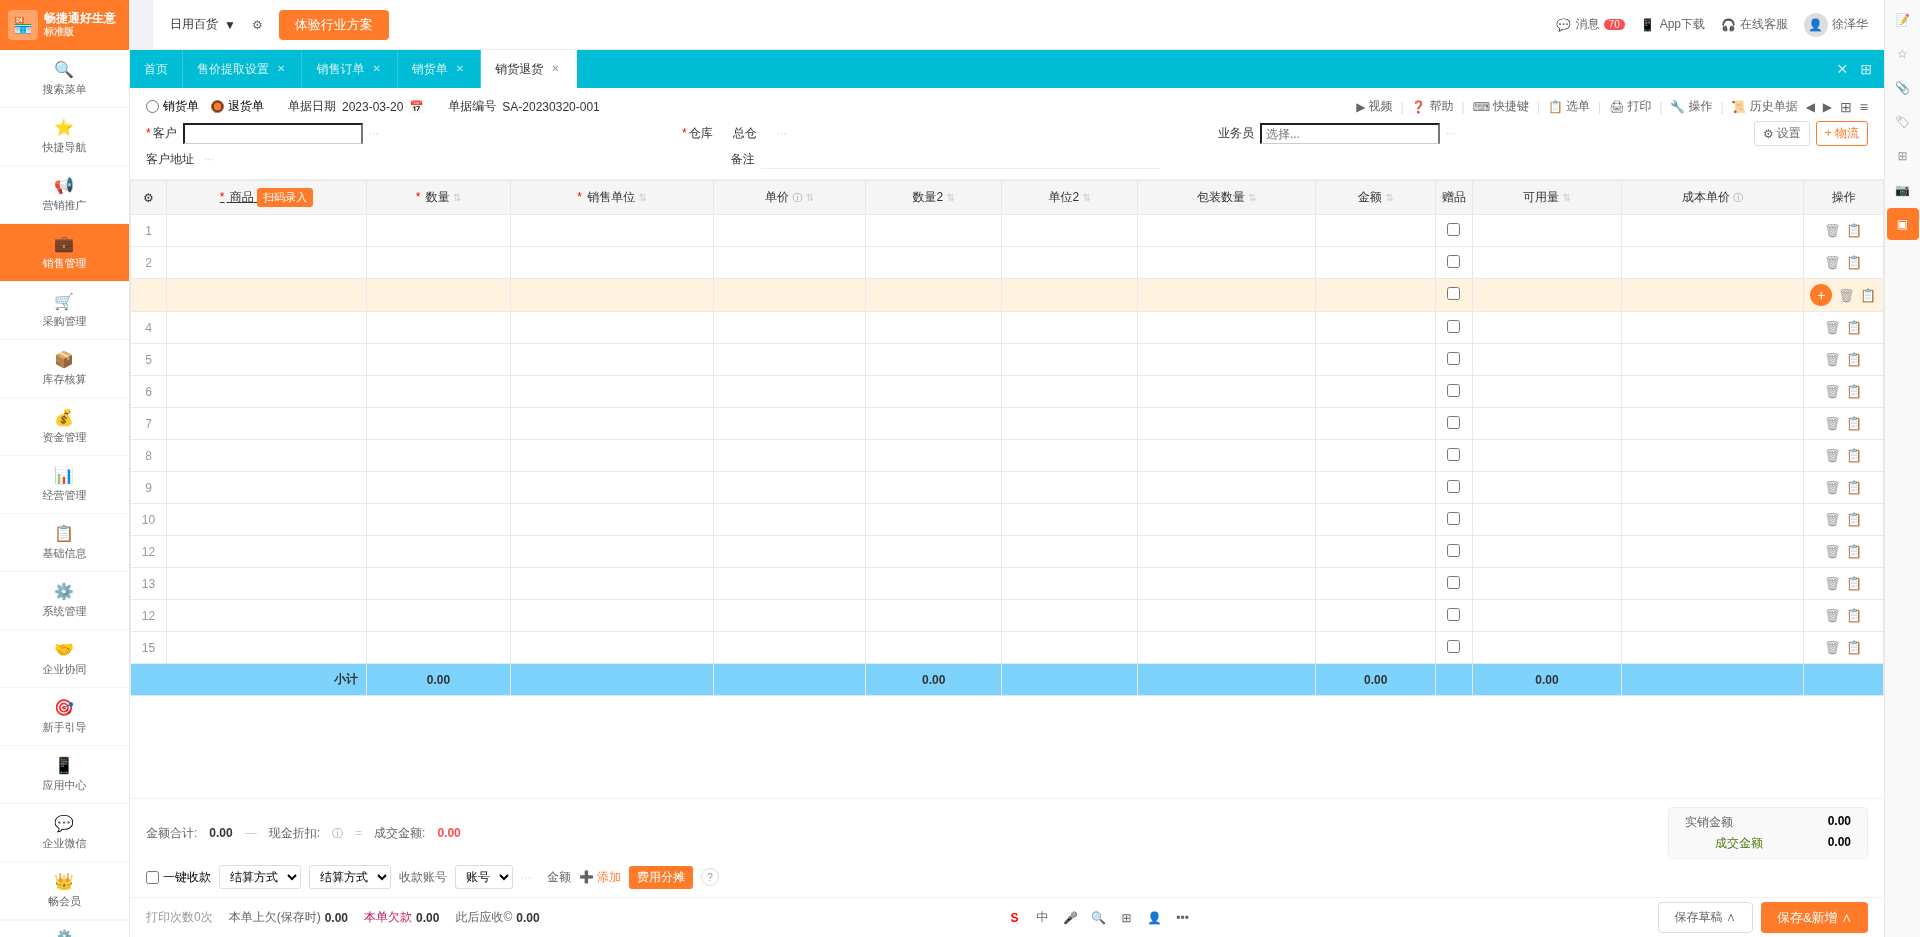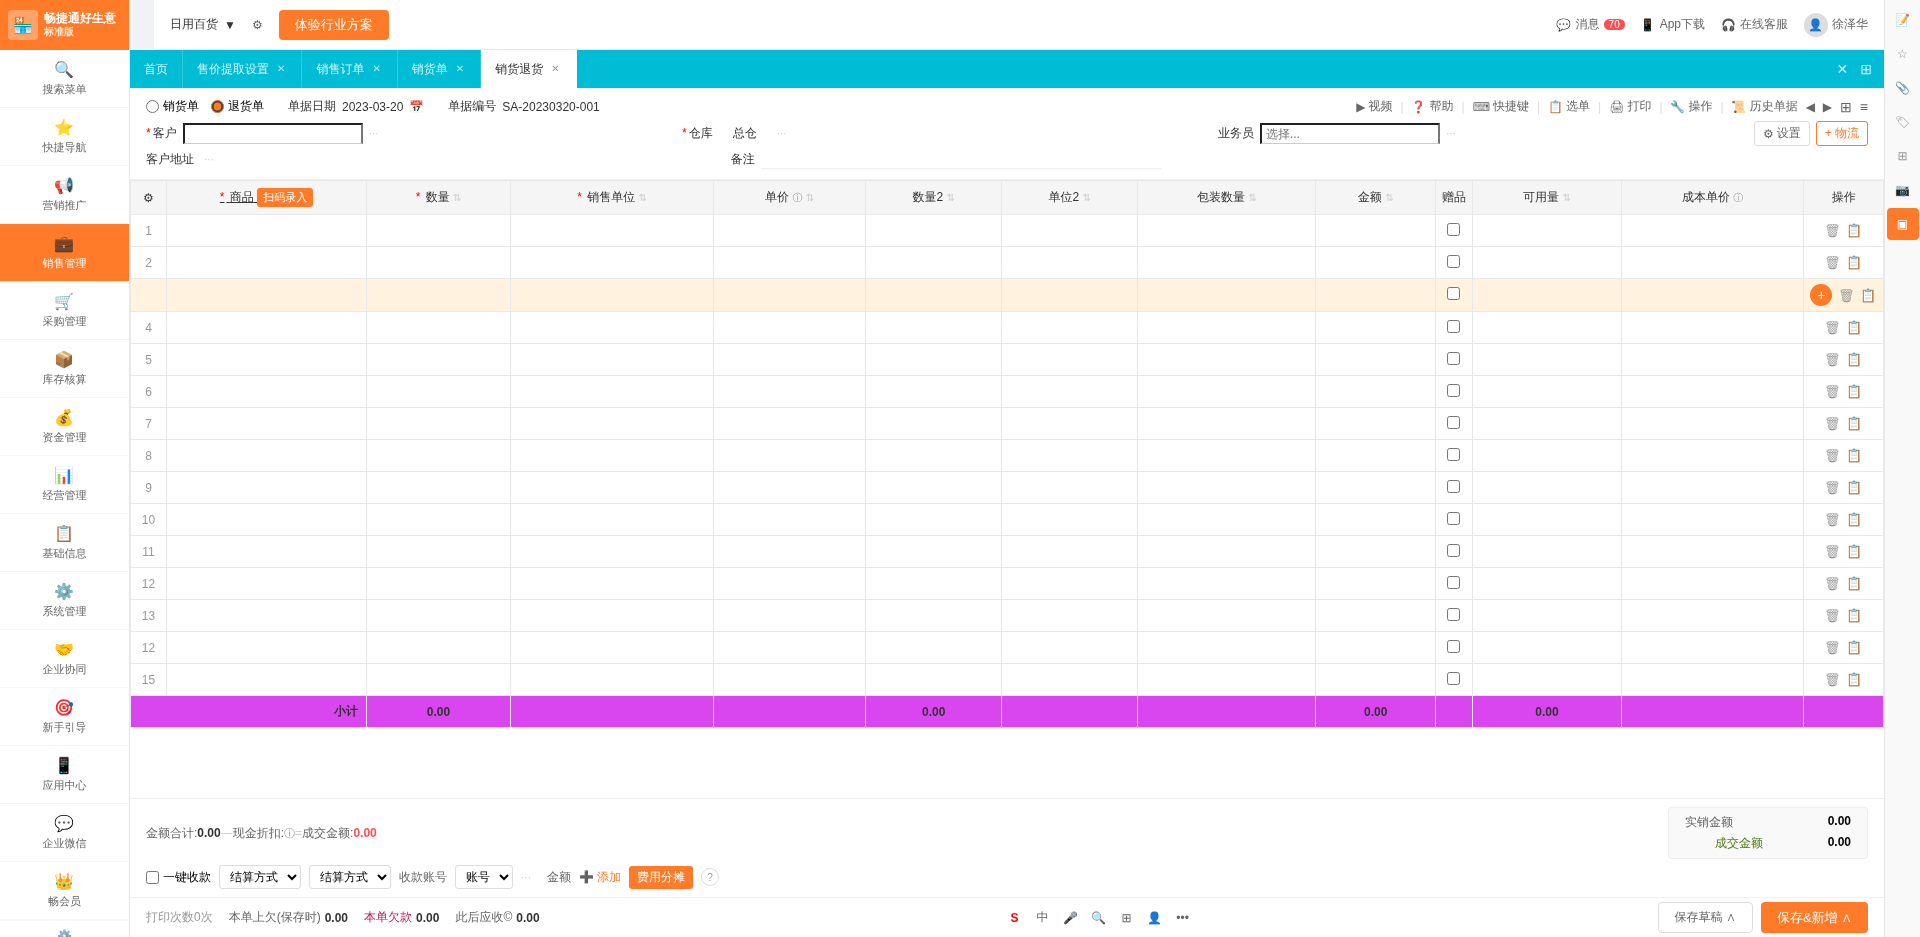--- a/index.html
+++ b/index.html
@@ -61,26 +61,26 @@
     tbody tr.highlighted td { background: #fff3e0; }
     .row-num { color: #999; width: 30px; }
     .checkbox-cell { width: 30px; }
     .action-cell { width: 60px; }
     .action-icons { display: flex; align-items: center; justify-content: center; gap: 6px; }
     .action-icon { cursor: pointer; color: #999; font-size: 13px; }
     .add-row-btn { width: 22px; height: 22px; background: #ff7b29; color: #fff; border: none; border-radius: 50%; cursor: pointer; font-size: 14px; display: flex; align-items: center; justify-content: center; }
     .scan-btn { background: #ff7b29; color: #fff; border: none; border-radius: 3px; padding: 2px 6px; cursor: pointer; font-size: 11px; }
 
     
-    .table-summary { background: #d946ef; }
+    .table-summary { background: #7dd3fc; }
     .table-summary td { font-weight: bold; color: #333; }
 
     
     .bottom-section { border-top: 1px solid #f0f0f0; padding: 8px 16px; background: #fff; }
-    .bottom-amounts { display: flex; align-items: center; flex-wrap: wrap; }
+    .bottom-amounts { display: flex; align-items: center; gap: 12px; flex-wrap: wrap; }
     .amount-label { color: #666; }
     .amount-value { color: #333; font-weight: bold; }
     .dash { color: #ccc; }
     .equals { color: #ccc; }
     .deal-amount { color: #ff4d4f; }
     .bottom-pay-row { display: flex; align-items: center; gap: 8px; margin-top: 6px; flex-wrap: wrap; }
     .checkbox-label { display: flex; align-items: center; gap: 4px; }
     .pay-select { border: 1px solid #ddd; border-radius: 3px; padding: 3px 6px; background: #fff; }
     .btn-add-orange { background: none; border: none; color: #ff7b29; cursor: pointer; display: flex; align-items: center; gap: 3px; }
     .btn-fee { background: #ff7b29; color: #fff; border: none; border-radius: 3px; padding: 3px 8px; cursor: pointer; }
@@ -625,41 +625,20 @@
       <td></td>
       <td class="action-cell">
         <div class="action-icons">
 
           <span class="action-icon">🗑</span>
           <span class="action-icon">📋</span>
         </div>
       </td>
     </tr>
             <tr>
-      <td class="row-num">11</td>
-      <td></td>
-      <td></td>
-      <td></td>
-      <td></td>
-      <td></td>
-      <td></td>
-      <td></td>
-      <td></td>
-      <td class="checkbox-cell"><input type="checkbox" style=""></td>
-      <td></td>
-      <td></td>
-      <td class="action-cell">
-        <div class="action-icons">
-
-          <span class="action-icon">🗑</span>
-          <span class="action-icon">📋</span>
-        </div>
-      </td>
-    </tr>
-            <tr>
       <td class="row-num">12</td>
       <td></td>
       <td></td>
       <td></td>
       <td></td>
       <td></td>
       <td></td>
       <td></td>
       <td></td>
       <td class="checkbox-cell"><input type="checkbox" style=""></td>

